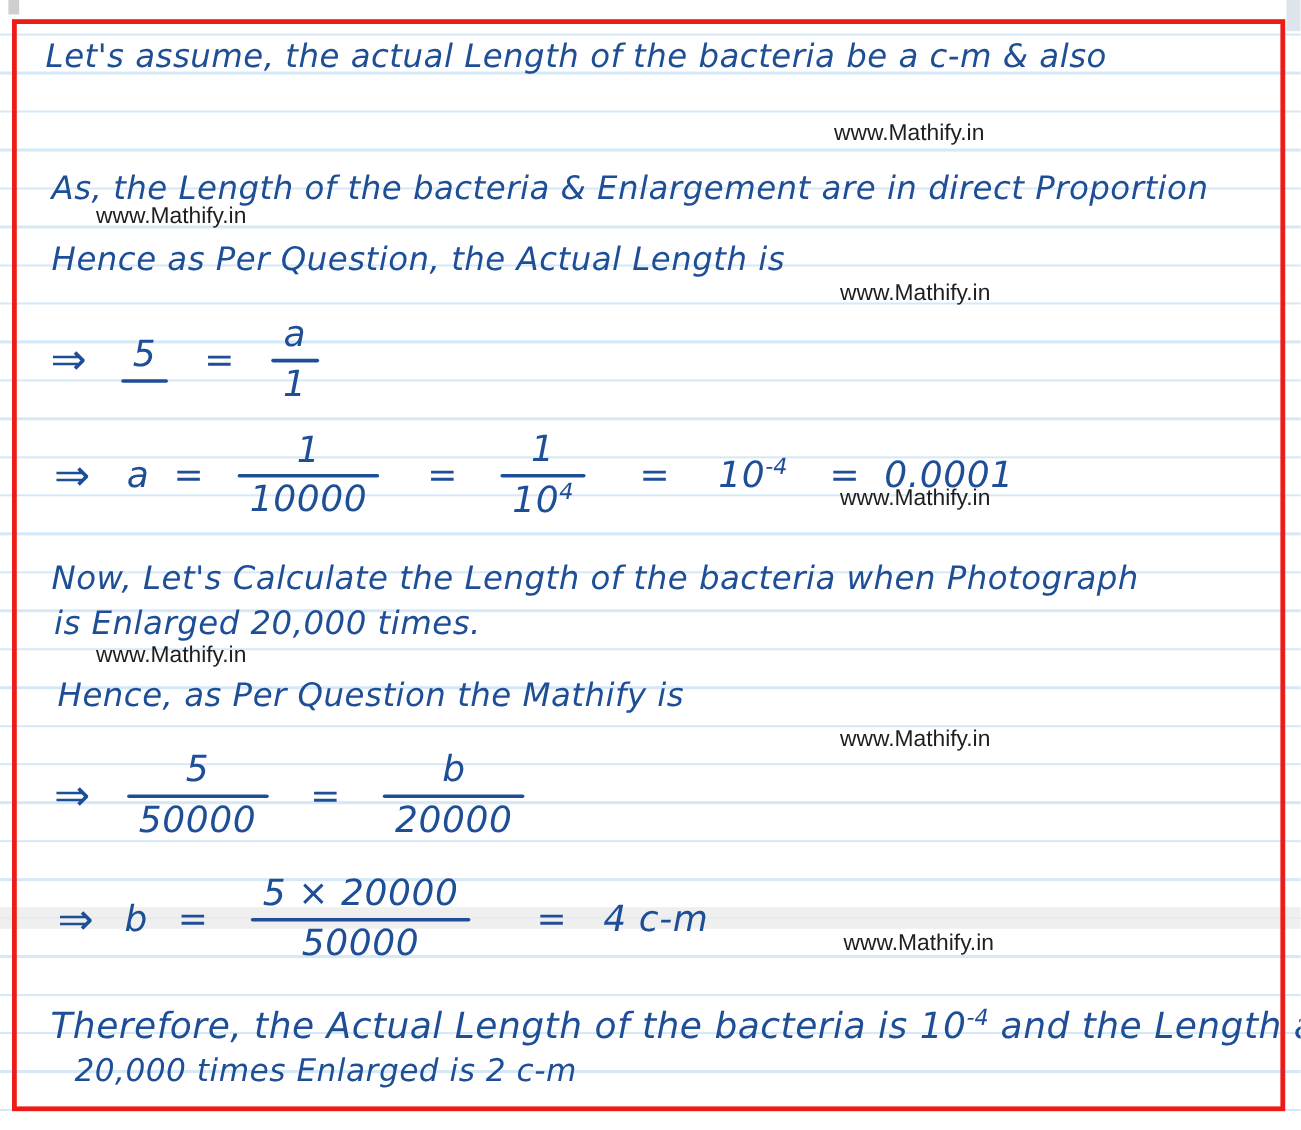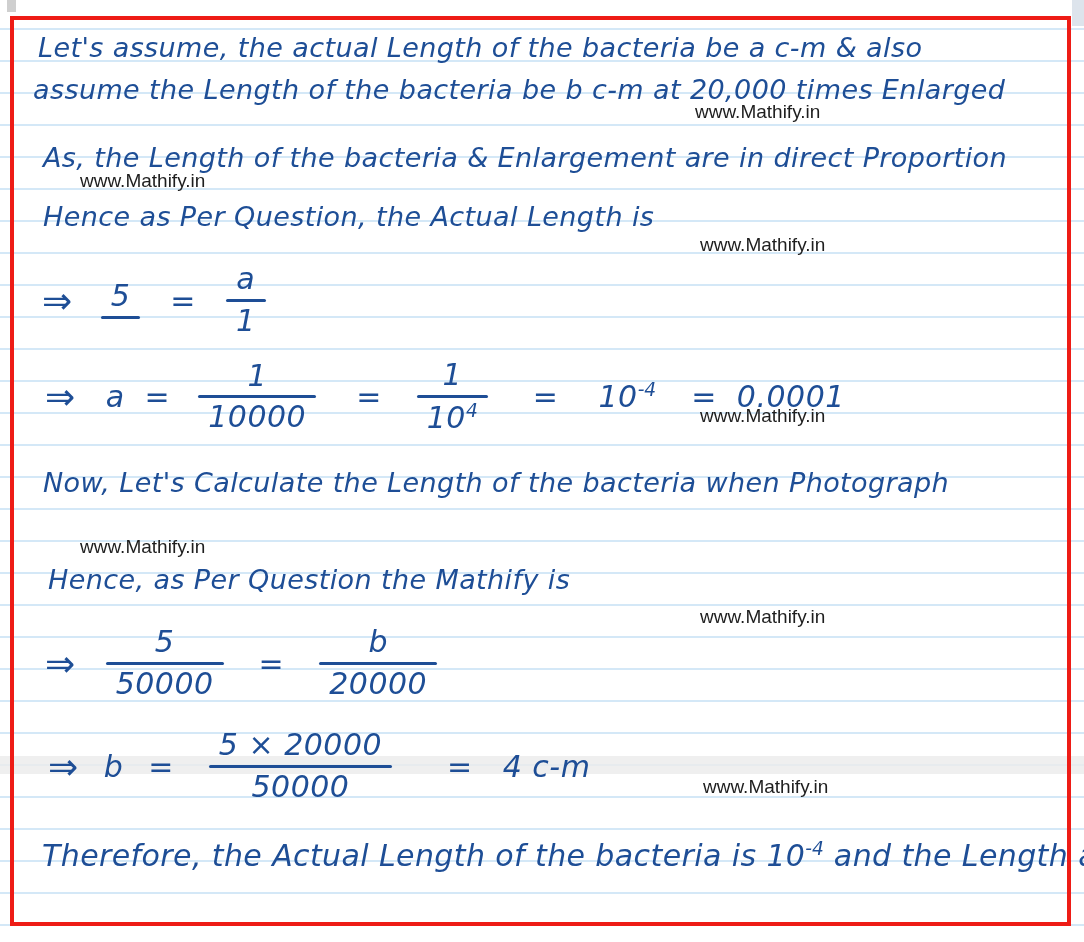--- a/index.html
+++ b/index.html
@@ -59,21 +59,20 @@
 <body>
 
 <div class="sheet">
 
   <div class="artifact-tl"></div>
   <div class="artifact-tr"></div>
   <div class="grayband"></div>
   <div class="frame"></div>
 
   <div class="hand" style="left:38px;top:32px;">Let's assume, the actual Length of the bacteria be a c-m &amp; also</div>
-  <div class="hand" style="left:33px;top:74px;">assume the Length of the bacteria be b c-m at 20,000 times Enlarged</div>
   <div class="wm" style="left:695px;top:101px;">www.Mathify.in</div>
 
   <div class="hand" style="left:43px;top:142px;">As, the Length of the bacteria &amp; Enlargement are in direct Proportion</div>
   <div class="wm" style="left:80px;top:170px;">www.Mathify.in</div>
 
   <div class="hand" style="left:43px;top:201px;">Hence as Per Question, the Actual Length is</div>
   <div class="wm" style="left:700px;top:234px;">www.Mathify.in</div>
 
   <div class="eqrow" style="left:42px;top:262px;">
     <span class="arrow">⇒</span>
@@ -105,20 +104,21 @@
       <span class="den"><span>10</span><sup class="exp">4</sup></span>
     </span>
     <span class="ml45">=</span>
     <span class="ml40"><span>10</span><sup class="exp">-4</sup></span>
     <span class="ml35">=</span>
     <span class="ml20">0.0001</span>
   </div>
   <div class="wm" style="left:700px;top:405px;">www.Mathify.in</div>
 
   <div class="hand" style="left:43px;top:467px;">Now, Let's Calculate the Length of the bacteria when Photograph</div>
+  <div class="hand" style="left:45px;top:504px;">is Enlarged 20,000 times.</div>
   <div class="wm" style="left:80px;top:536px;">www.Mathify.in</div>
 
   <div class="hand" style="left:48px;top:564px;">Hence, as Per Question the Mathify is</div>
   <div class="wm" style="left:700px;top:606px;">www.Mathify.in</div>
 
   <div class="eqrow" style="left:45px;top:625px;">
     <span class="arrow">⇒</span>
     <span class="frac ml30">
       <span class="num">5</span>
       <span class="bar"></span>
@@ -142,14 +142,15 @@
       <span class="den">50000</span>
     </span>
     <span class="ml55">=</span>
     <span class="ml30">4 c-m</span>
   </div>
   <div class="wm" style="left:703px;top:776px;">www.Mathify.in</div>
 
   <div class="hand" style="left:42px;top:838px;font-size:30px;">
     <span>Therefore, the Actual Length of the bacteria is 10</span><sup class="exp">-4</sup><span> and the Length at</span>
   </div>
+  <div class="hand" style="left:62px;top:878px;font-size:26px;">20,000 times Enlarged is 2 c-m</div>
 
 </div>
 
 </body></html>

